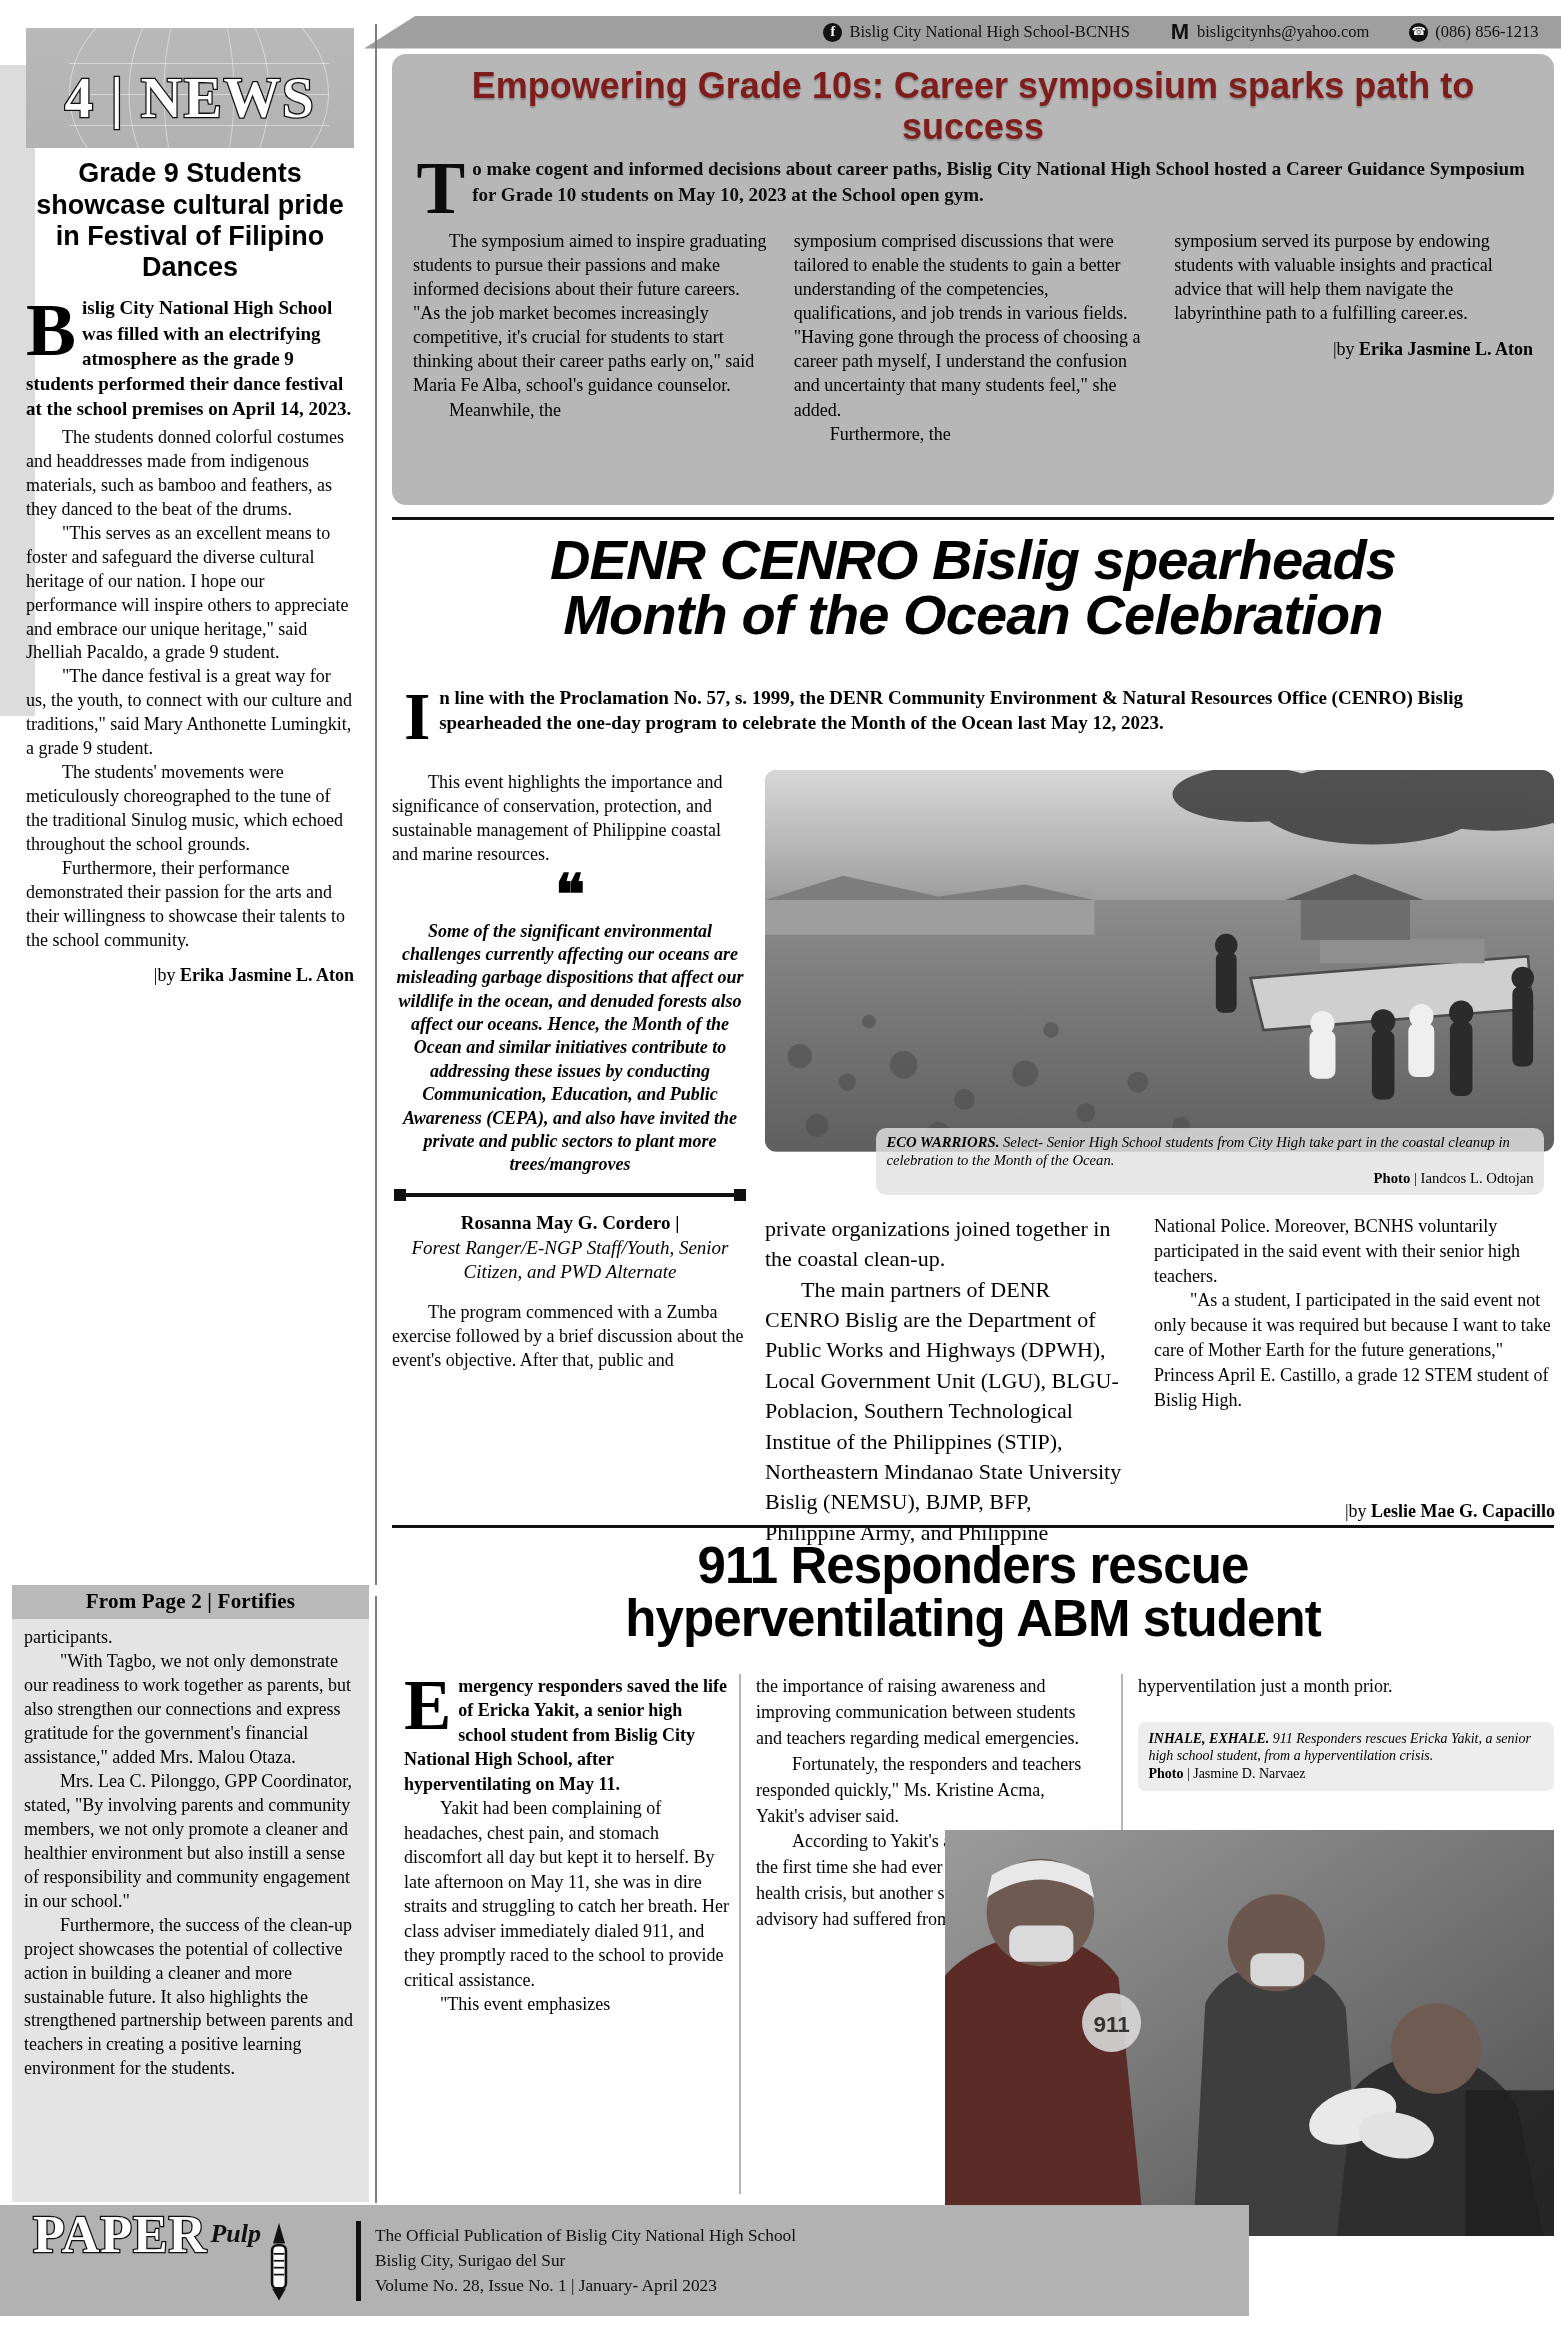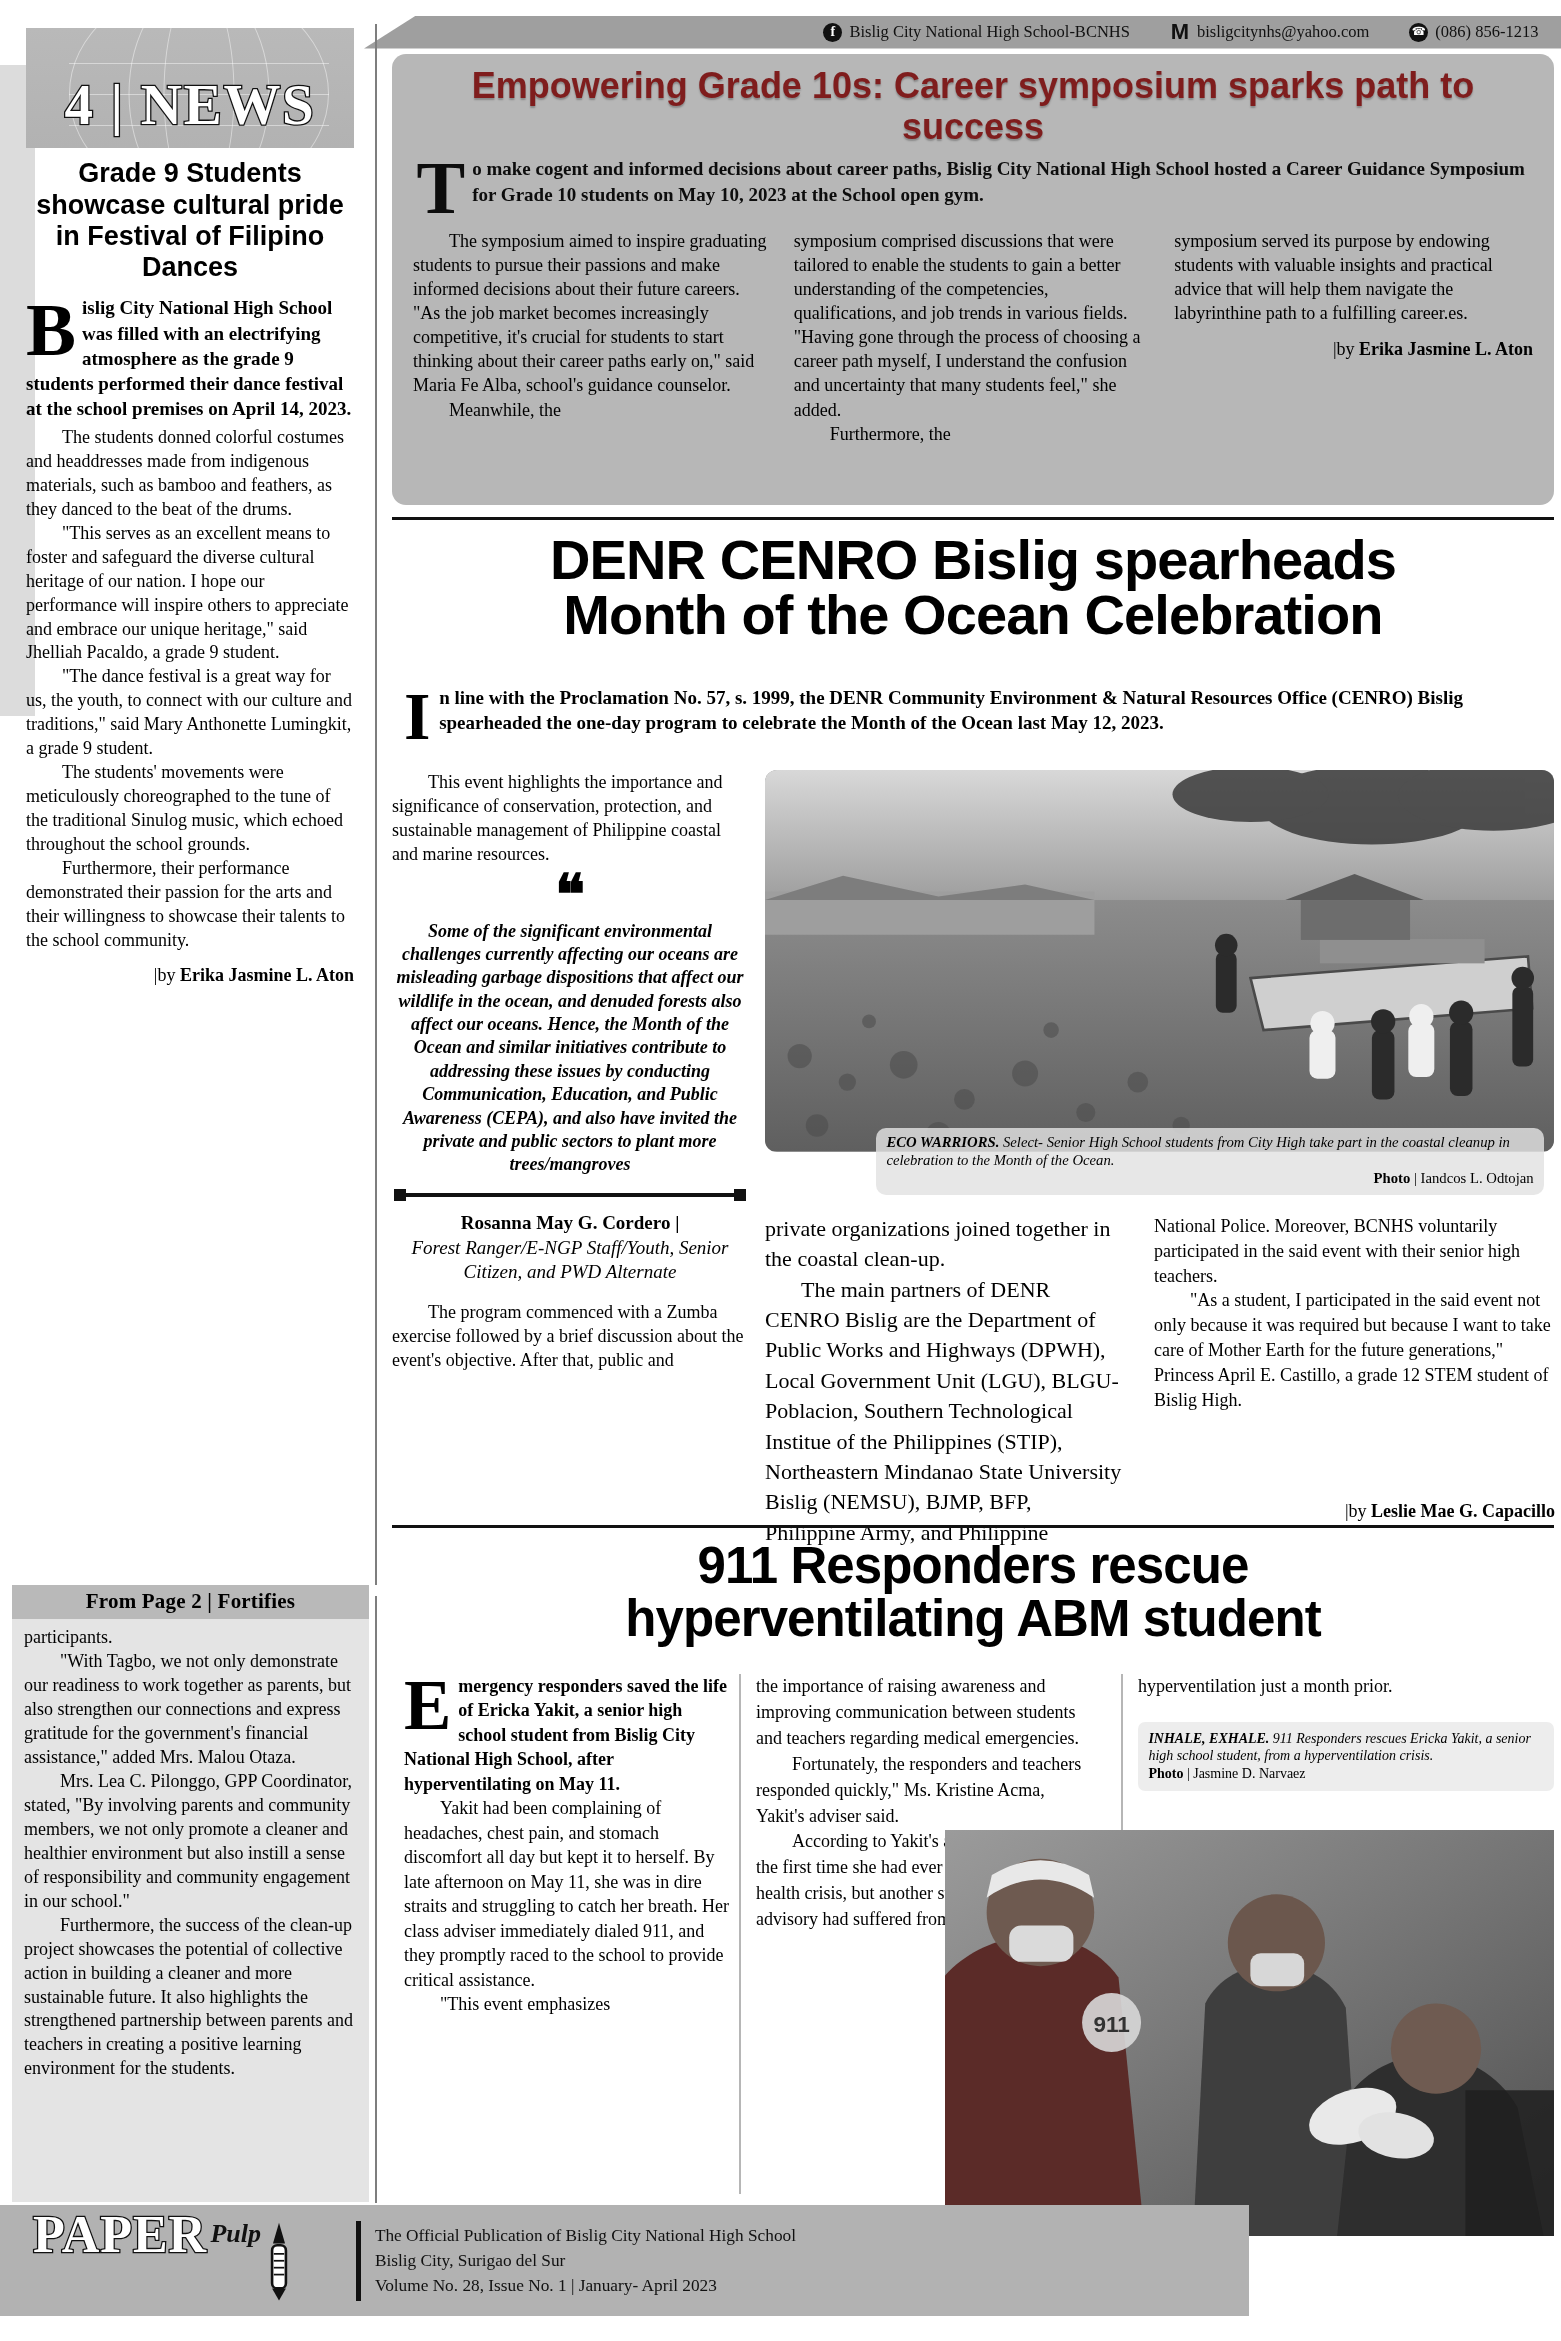--- a/index.html
+++ b/index.html
@@ -23,21 +23,21 @@
     border:1.7px solid rgba(255,255,255,.45);
   }
   .news-banner .globe:before, .news-banner .globe:after{
     content:""; position:absolute; left:50%; top:-1.7px; height:217px; border-radius:50%;
     border:1.7px solid rgba(255,255,255,.45);
   }
   .news-banner .globe:before{ width:139px; transform:translateX(-50%); }
   .news-banner .globe:after { width:69px;  transform:translateX(-50%); }
   .news-banner .lat { position:absolute; left:43px; width:260px; border-top:1.7px solid rgba(255,255,255,.45); }
   .news-banner-text {
-    position:absolute; left:0; top:16px; width:328px; height:120px;
+    position:absolute; left:0; top:9px; width:328px; height:120px;
     display:flex; align-items:center; justify-content:center;
     font-family:"Liberation Serif", serif;
     font-weight:700; font-size:57px; letter-spacing:1.7px;
     color:#fff;
     -webkit-text-stroke: 2.6px #111;
     paint-order: stroke fill;
     white-space:nowrap;
   }
   .left-shade {
     position:absolute; left:0; top:65px; width:35px; height:651px; background:#dcdcdc;
@@ -111,20 +111,21 @@
     padding-right:7px; padding-top:5.2px;
   }
   .a1-cols { display:flex; gap:22px; margin-top:17.3px; }
   .a1-cols .col { flex:1; font-size:18px; line-height:1.34; }
   .a1-cols .col p { text-indent:36px; }
   .a2-head {
     position:absolute; left:392px; top:533px; width:1162px;
     font-family:"Liberation Sans", sans-serif; font-weight:700;
     font-size:56px; line-height:.98; letter-spacing:-0.9px; color:#000;
     text-align:center;
+    font-style:italic;
   }
   .a2-lead {
     position:absolute; left:404px; top:685px; width:1145px;
     font-size:19px; font-weight:700; line-height:1.34;
   }
   .a2-lead::first-letter{
     float:left; font-size:68px; line-height:.8; font-weight:700;
     padding-right:8.7px; padding-top:3.5px;
   }
   .a2-c1 { position:absolute; left:392px; top:770px; width:356px; font-size:18px; line-height:1.34;}

